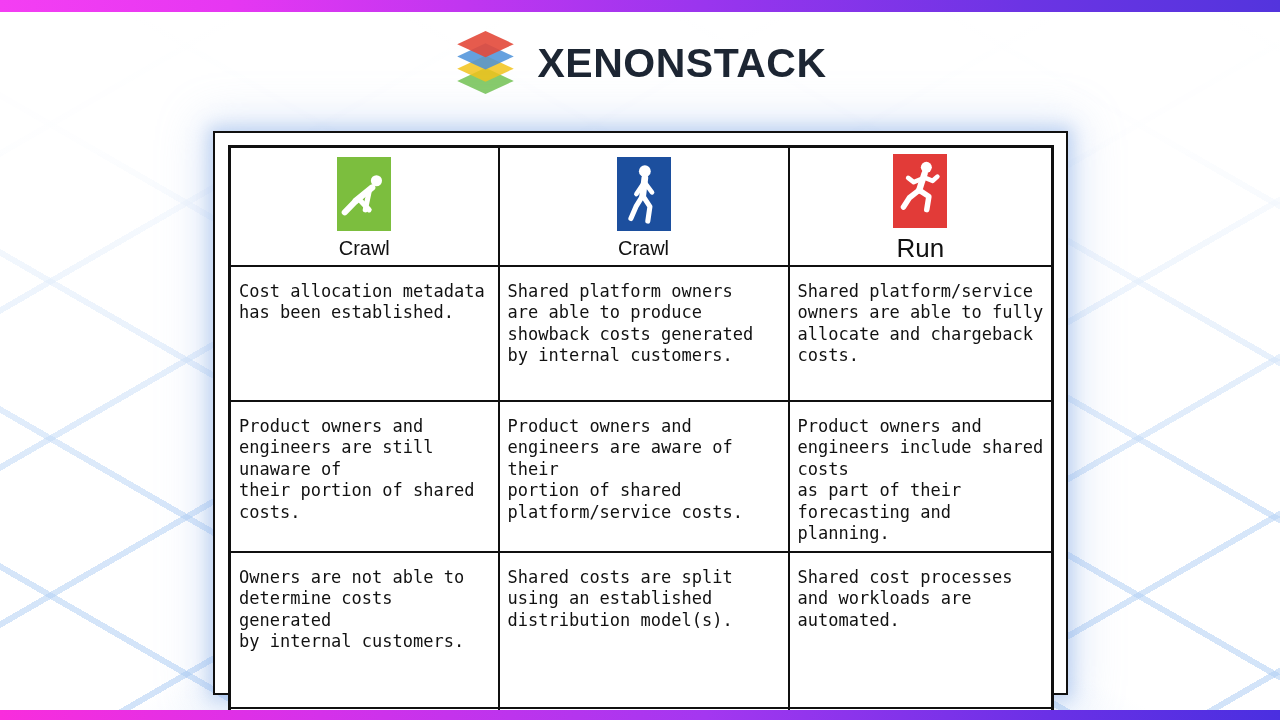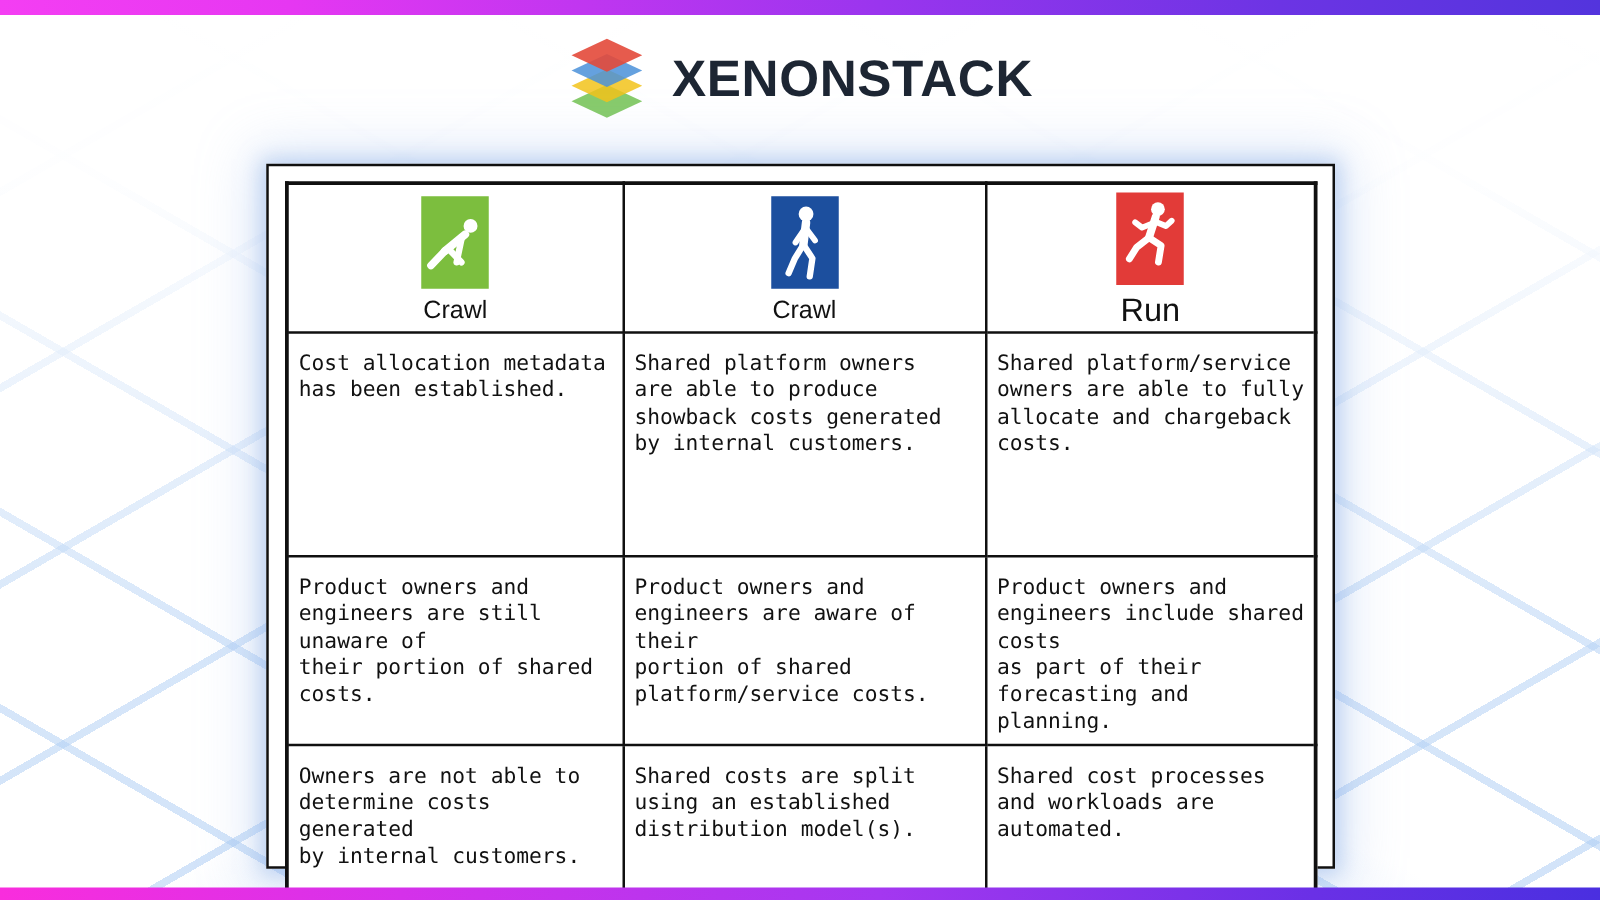--- a/index.html
+++ b/index.html
@@ -49,21 +49,21 @@
     border-collapse: collapse; table-layout: fixed;
     border: 3px solid #101010;
     background: #ffffff;
   }
   .maturity-table th, .maturity-table td {
     border: 2px solid #101010;
     vertical-align: top;
     text-align: left;
   }
   .maturity-table thead tr { height: 119px; }
-  .maturity-table tr.row-1 { height: 179px; }
+  .maturity-table tr.row-1 { height: 135px; }
   .maturity-table tr.row-2 { height: 145px; }
   .maturity-table tr.row-3 { height: 156px; }
   .maturity-table tr.spacer-row { height: 6px; }
   .maturity-table tr.spacer-row td { padding: 0; }
 
   .maturity-table th { vertical-align: middle; text-align: center; font-weight: normal; }
 
   .icon-box {
     width: 54px; height: 74px; margin: 2px auto 7px auto;
     display: flex; align-items: center; justify-content: center;

